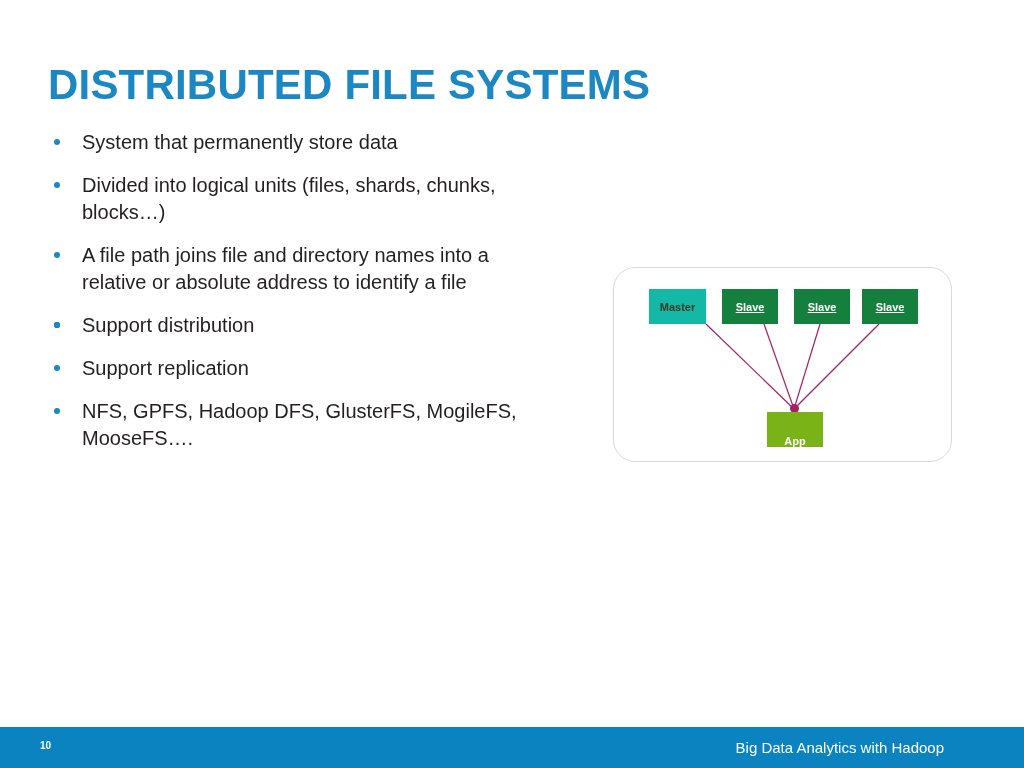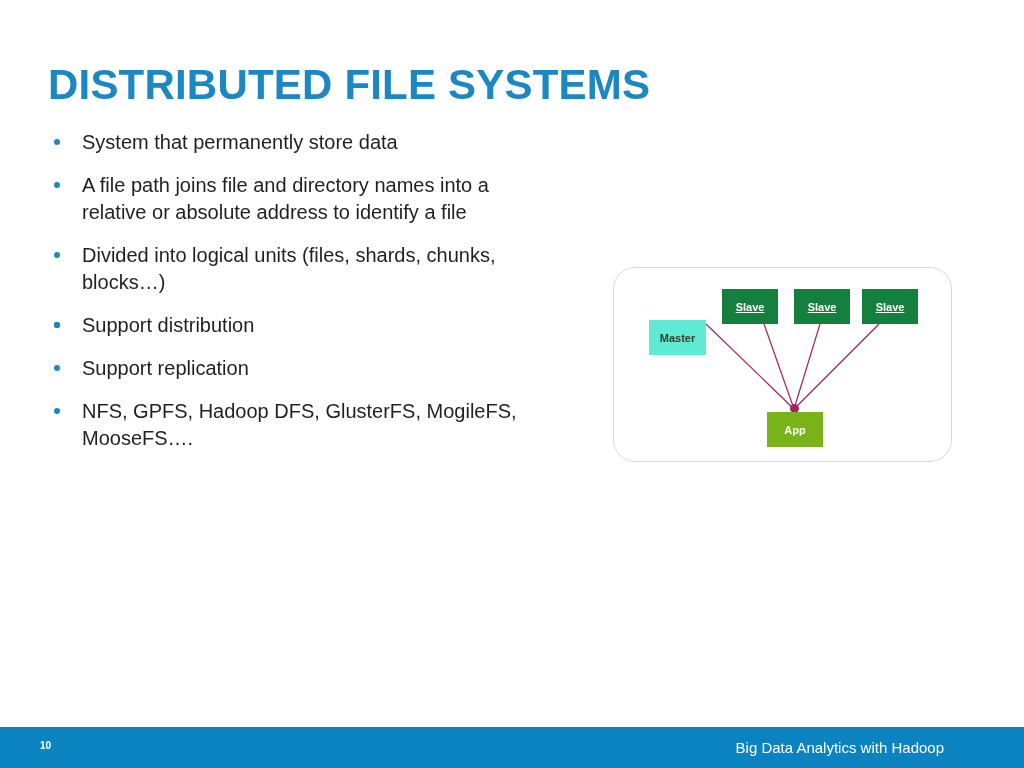--- a/index.html
+++ b/index.html
@@ -78,23 +78,22 @@
   .node {
     position: absolute;
     display: flex;
     align-items: center;
     justify-content: center;
     font-size: 11px;
     font-weight: bold;
     box-sizing: border-box;
   }
   .node-master {
-    background: #5eead4;
+    background: #14b8a6;
     color: #3b3b24;
-    margin-top: 31px;
   }
   .node-slave {
     background: #15803d;
     color: #ffffff;
     text-decoration: underline;
   }
   .node-app {
     background: #7ab317;
     color: #ffffff;
   }
@@ -138,25 +137,25 @@
 
 <h1 class="slide-title">DISTRIBUTED FILE SYSTEMS</h1>
 
 <ul class="bullet-list">
   <li class="bullet-item">
     <span class="bullet-dot"></span>
     <span>System that permanently store data</span>
   </li>
   <li class="bullet-item">
     <span class="bullet-dot"></span>
+    <span>Divided into logical units (files, shards, chunks, blocks…)</span>
+  </li>
+  <li class="bullet-item">
+    <span class="bullet-dot"></span>
     <span>A file path joins file and directory names into a relative or absolute address to identify a file</span>
-  </li>
-  <li class="bullet-item">
-    <span class="bullet-dot"></span>
-    <span>Divided into logical units (files, shards, chunks, blocks…)</span>
   </li>
   <li class="bullet-item">
     <span class="bullet-dot"></span>
   </li>
   <li class="bullet-item">
     <span class="bullet-dot"></span>
   </li>
   <li class="bullet-item">
     <span class="bullet-dot"></span>
     <span>Support distribution</span>
@@ -191,21 +190,21 @@
   <div class="node node-slave" style="left:180px; top:21px; width:56px; height:35px;">
     <span>Slave</span>
   </div>
 
   <div class="node node-slave" style="left:248px; top:21px; width:56px; height:35px;">
     <span>Slave</span>
   </div>
 
   <div class="conn-dot" style="left:176px; top:136px;"></div>
 
-  <div class="node node-app" style="left:153px; top:144px; width:56px; height:35px;">
+  <div class="node node-app" style="left:153px; top:144px; width:56px; height:35px;align-items:flex-end;">
     <span>App</span>
   </div>
 
 </div>
 
 <div class="footer-bar"></div>
 <div class="footer-page">10</div>
 <div class="footer-text">Big Data Analytics with Hadoop</div>
 
 </body></html>

